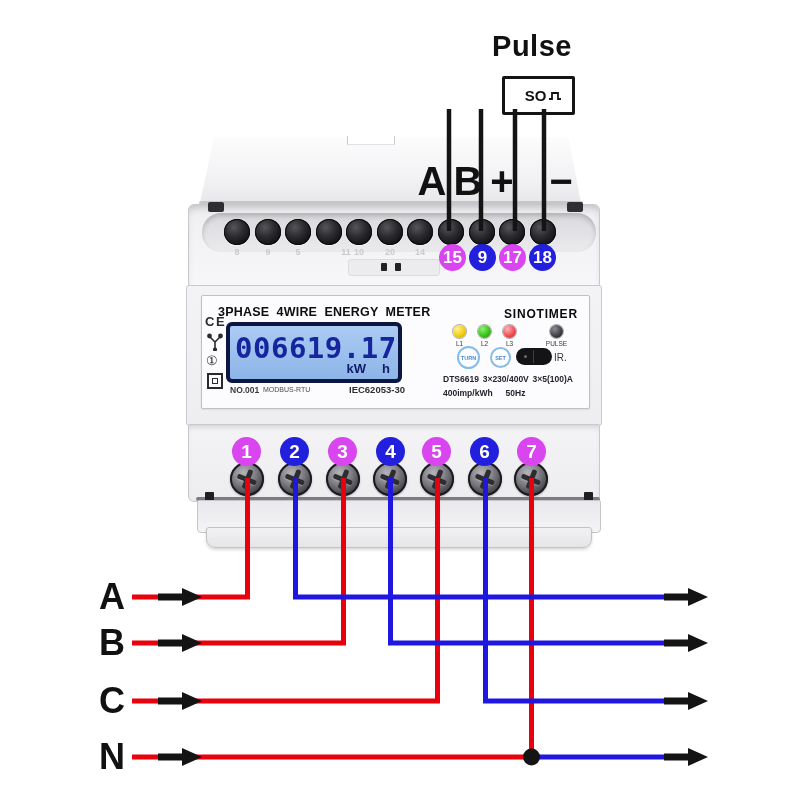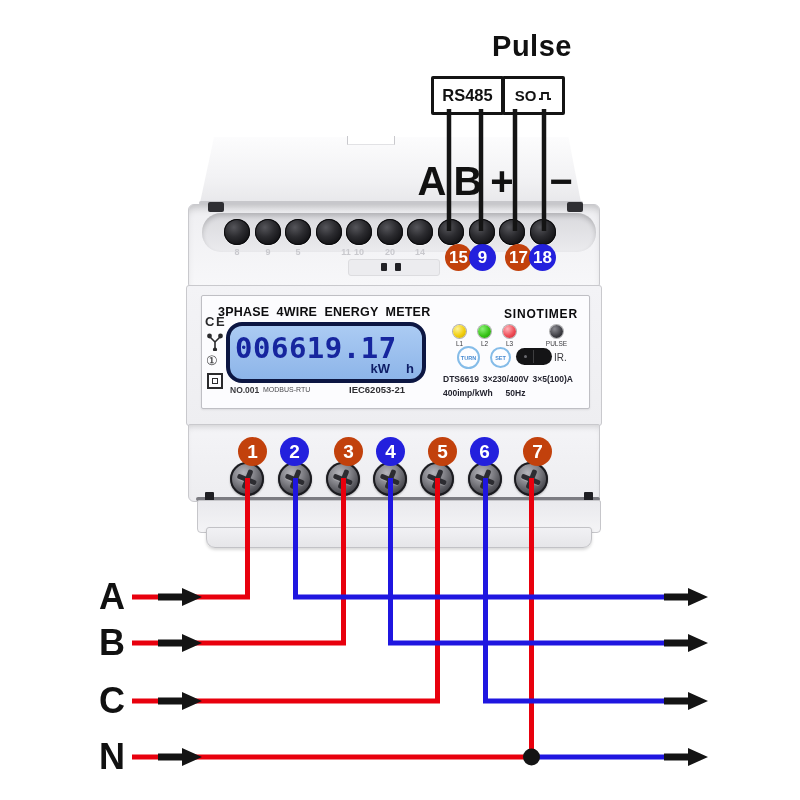--- a/index.html
+++ b/index.html
@@ -10,21 +10,21 @@
   
   .conn-box{border:3px solid #141414;background:#fff;border-radius:2px;
             display:flex;align-items:center;justify-content:center;gap:2px;
             font-weight:bold;}
   .pulse-title{font-size:29px;font-weight:bold;text-align:center;letter-spacing:0.5px;}
   .top-term-label{font-size:40px;font-weight:bold;text-align:center;height:42px;line-height:42px;z-index:60;}
 
   
   .badge{position:absolute;border-radius:50%;color:#fff;font-weight:bold;z-index:20;
          display:flex;align-items:center;justify-content:center;}
-  .badge.red{background:#c2410c;margin-left:6px;}
+  .badge.red{background:#d946ef;}
   .badge.blue{background:#2320dd;}
   .badge.top{width:27px;height:27px;top:244px;font-size:17px;}
   .badge.bot{width:29px;height:29px;top:437px;font-size:19px;}
 
   
   .lid{left:198px;top:137px;width:385px;height:68px;
        clip-path:polygon(4.2% 0,96.2% 0,99.6% 100%,0.4% 100%);
        background:linear-gradient(180deg,#fcfcfd 0%,#f2f2f4 60%,#e7e7ea 100%);
        filter:drop-shadow(0 0 1px #bcbcc0);}
   .lid-edge{left:199px;top:201px;width:384px;height:4px;background:#c7c7cb;border-radius:2px;}
@@ -51,21 +51,21 @@
               border:1px solid #c9c9cd;border-radius:3px;}
   .panel{left:201px;top:295px;width:387px;height:112px;background:#fcfcfe;
          border:1px solid #bfbfc4;border-radius:2px;box-shadow:0 1px 2px rgba(0,0,0,0.08);}
   .panel .abs{position:absolute;}
   .panel-title{left:16px;top:9px;width:186px;text-align:center;font-size:12.5px;
                font-weight:bold;letter-spacing:0.2px;white-space:pre;color:#0d0d0f;}
   .icon-ce{left:3px;top:18px;font-size:13px;font-weight:600;letter-spacing:1.5px;color:#2a2a2c;}
   .icon-class1{left:4px;top:57px;font-size:13px;color:#2a2a2c;}
   .insq-outer{left:5px;top:77px;width:12px;height:12px;border:2px solid #2a2a2c;display:flex;align-items:center;justify-content:center;}
   .insq-inner{width:4px;height:4px;border:1.5px solid #2a2a2c;}
-  .lcd{left:24px;top:26px;width:200px;height:61px;border:4px solid #0c1642;border-radius:16px;
+  .lcd{left:24px;top:26px;width:176px;height:61px;border:4px solid #0c1642;border-radius:6px;
        background:linear-gradient(180deg,#abcbf3,#8db5e9);box-sizing:border-box;}
   .lcd-value{left:5px;top:5px;font-family:"DejaVu Sans Mono",monospace;font-weight:bold;
              font-size:29px;color:#16259e;letter-spacing:0.5px;}
   .lcd-units{right:8px;bottom:3px;font-size:13px;font-weight:bold;color:#0e1d66;}
   .lcd-units span:first-child{margin-right:16px;}
   .small-navy{font-weight:bold;color:#23232e;}
   .brand{left:302px;top:11px;font-size:12px;font-weight:bold;letter-spacing:0.8px;color:#0a0a0c;text-align:right;}
   .led{position:absolute;top:29px;width:13px;height:13px;border-radius:50%;box-shadow:0 0 0 1px rgba(0,0,0,0.3);}
   .led-l1{background:radial-gradient(circle at 35% 30%,#fdf29a,#f2cf0e 55%,#c3a205);}
   .led-l2{background:radial-gradient(circle at 35% 30%,#8df278,#38c417 55%,#1d9207);}
@@ -110,25 +110,22 @@
                text-align:center;font-size:36px;font-weight:bold;color:#111;}
   #wires{position:absolute;left:0;top:0;z-index:50;pointer-events:none;}
 </style>
 </head>
 <body>
 
 <div id="stage">
 
   <div class="abs pulse-title" style="left:488px;top:30px;width:88px;">Pulse</div>
 
-  <div class="abs conn-box" style="left:431px;top:76px;width:67px;height:33px;">
-    <span style="font-size:16.5px;">RS485</span>
-  </div>
-
-  <div class="abs conn-box" style="left:502px;top:76px;width:57px;height:33px;">
+
+  <div class="abs conn-box" style="left:502px;top:76px;width:57px;height:33px;padding-left:10px;">
     <span style="font-size:15px;">SO</span>
     <svg width="14" height="11" viewBox="0 0 14 11">
       <polyline points="1,9 4,9 4,3 10,3 10,9 13,9" fill="none" stroke="#141414" stroke-width="1.8"></polyline>
     </svg>
   </div>
 
   <div class="abs top-term-label" style="left:412px;top:160px;width:40px;">A</div>
   <div class="abs top-term-label" style="left:450px;top:160px;width:36px;">B</div>
   <div class="abs top-term-label" style="left:484px;top:160px;width:36px;">+</div>
   <div class="abs top-term-label" style="left:543px;top:160px;width:36px;">−</div>
@@ -194,21 +191,21 @@
 
     <div class="abs lcd">
       <div class="abs lcd-value">006619.17</div>
       <div class="abs lcd-units">
         <span>kW</span><span>h</span>
       </div>
     </div>
 
     <div class="abs serial">NO.001</div>
     <div class="abs protocol">MODBUS-RTU</div>
-    <div class="abs standard">IEC62053-21</div>
+    <div class="abs standard">IEC62053-30</div>
 
     <div class="abs brand">SINOTIMER</div>
 
     <div class="led led-l1" style="left:251px;"></div>
     <div class="led led-l2" style="left:276px;"></div>
     <div class="led led-l3" style="left:301px;"></div>
     <div class="led led-pulse" style="left:348px;"></div>
     <div class="led-label" style="left:244px;width:27px;">L1</div>
     <div class="led-label" style="left:269px;width:27px;">L2</div>
     <div class="led-label" style="left:294px;width:27px;">L3</div>

